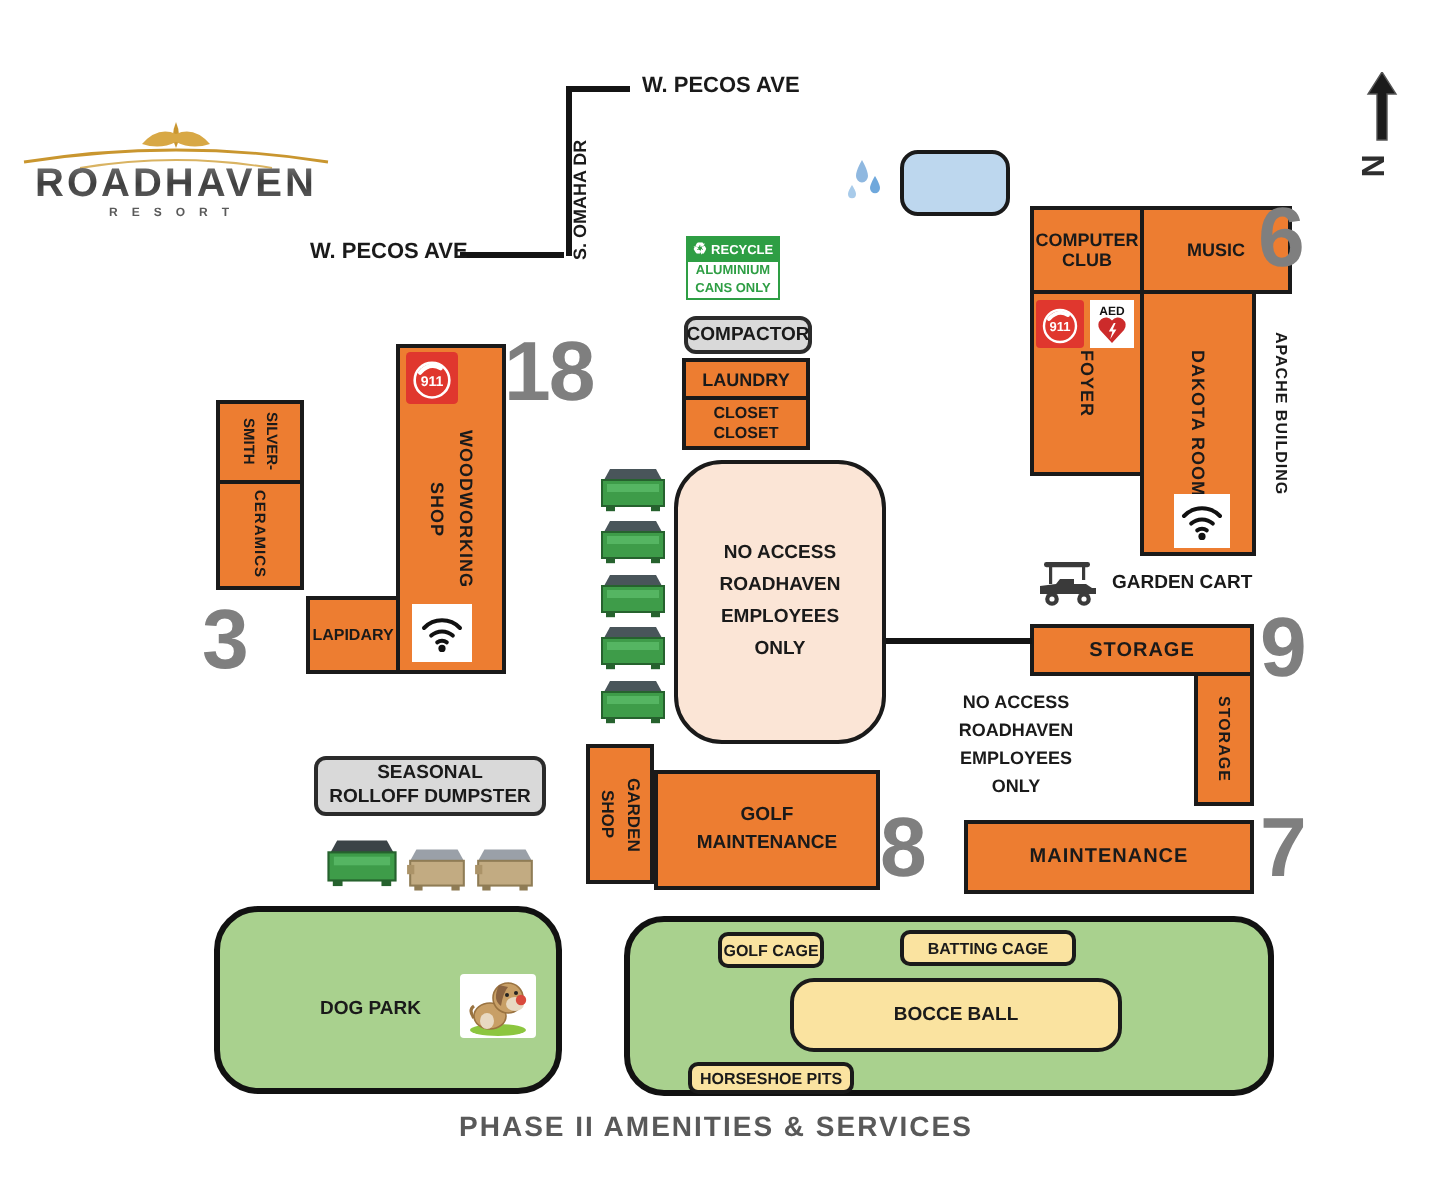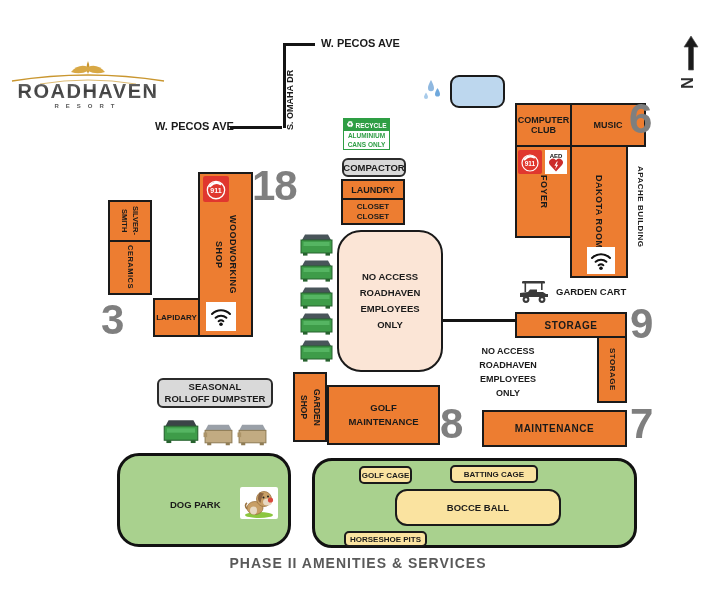--- a/index.html
+++ b/index.html
@@ -286,21 +286,21 @@
         <span>SHOP</span>
       </div>
   </div>
   <div class="bx flexc orange lines" style="left:327px;top:385px;width:113px;height:60px;font-size:9.5px;line-height:14px;text-align:center;">
     <div>
         <span>GOLF</span>
         <span>MAINTENANCE</span>
       </div>
   </div>
 
-  <div class="bx greenarea" style="left:117px;top:453px;width:174px;height:94px;">
+  <div class="bx greenarea" style="left:107px;top:453px;width:174px;height:94px;">
     <div style="position:absolute;left:50px;top:43px;font-weight:bold;font-size:9.5px;">DOG PARK</div>
     <div class="iconbox" style="left:120px;top:31px;background:#fff;border-radius:2px;">
       <svg width="38" height="32" viewBox="0 0 38 32">
         <ellipse cx="19" cy="28" rx="14" ry="3" fill="#8CC63F"></ellipse>
         <path d="M7,22 Q4,18 7,16" fill="none" stroke="#9a7340" stroke-width="1.6"></path>
         <ellipse cx="15" cy="21" rx="8" ry="6.5" fill="#C89F66" stroke="#9a7340" stroke-width="0.8"></ellipse>
         <ellipse cx="13.5" cy="23.5" rx="3.5" ry="4" fill="#E8D9C2"></ellipse>
         <circle cx="24" cy="12" r="7.5" fill="#C89F66" stroke="#9a7340" stroke-width="0.8"></circle>
         <path d="M19.5,5.5 Q16,13 20.5,16 Q21.5,9.5 24,6.5 Z" fill="#8a6340"></path>
         <ellipse cx="27.5" cy="15" rx="4.5" ry="3.5" fill="#E8D9C2"></ellipse>

